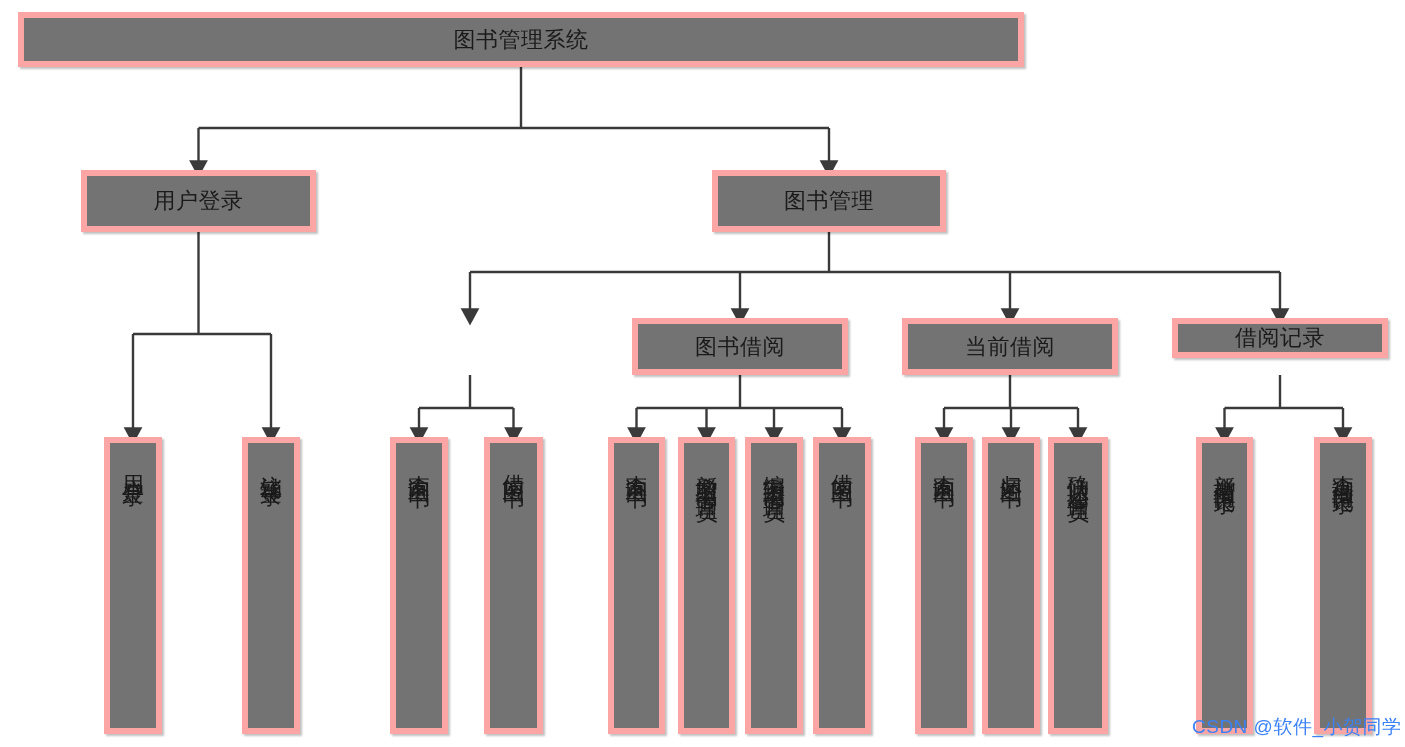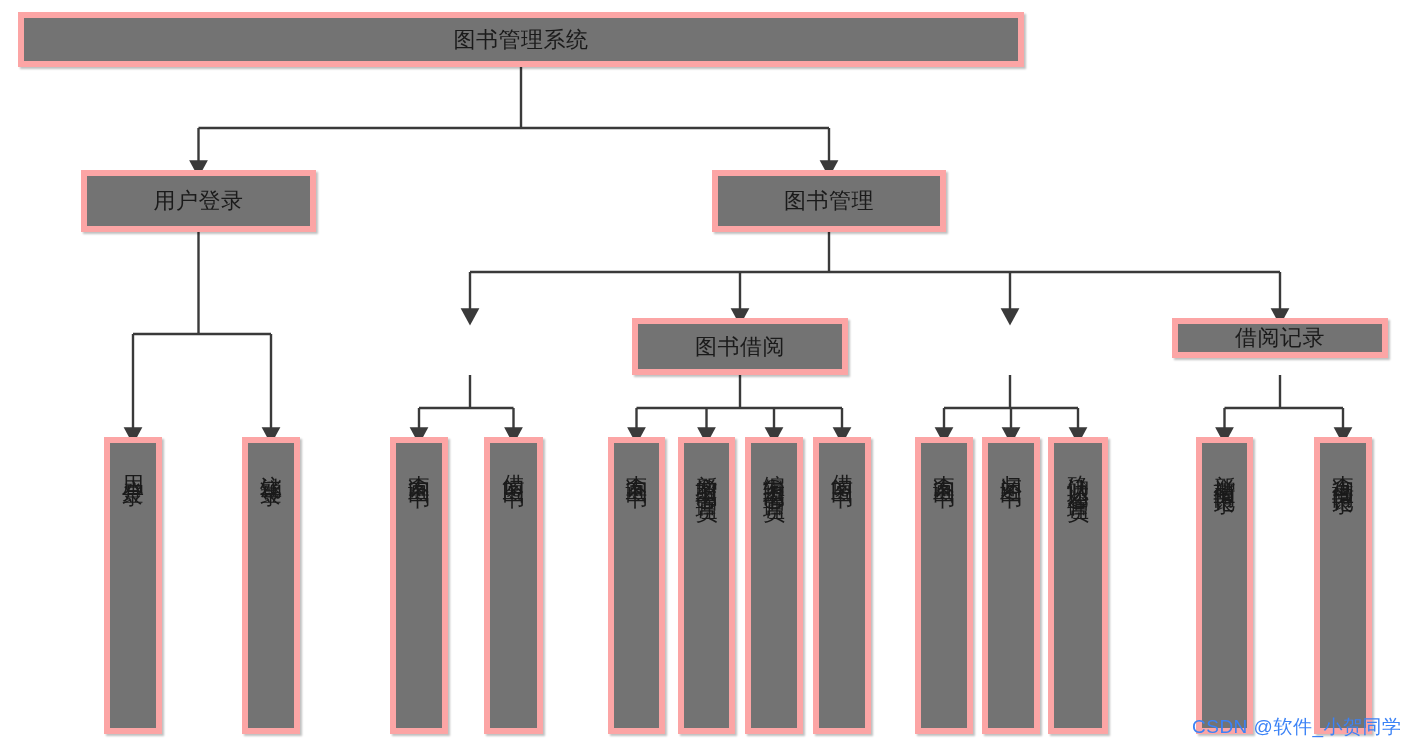--- a/index.html
+++ b/index.html
@@ -117,20 +117,23 @@
   </div>
   <div class="node" style="left: 81px; top: 170px; width: 235px; height: 62px;">
     <span class="label">用户登录</span>
   </div>
   <div class="node" style="left: 712px; top: 170px; width: 234px; height: 62px;">
     <span class="label">图书管理</span>
   </div>
   <div class="node" style="left: 632px; top: 318px; width: 216px; height: 57px;">
     <span class="label">图书借阅</span>
   </div>
+  <div class="node" style="left: 902px; top: 318px; width: 216px; height: 57px;">
+    <span class="label">当前借阅</span>
+  </div>
   <div class="node" style="left: 1172px; top: 318px; width: 216px; height: 40px;">
     <span class="label">借阅记录</span>
   </div>
 
   <div class="node vertical" style="left: 104px; top: 437px; width: 58px; height: 297px;">
     <span class="label">用户登录</span>
   </div>
   <div class="node vertical" style="left: 242px; top: 437px; width: 58px; height: 297px;">
     <span class="label">注销登录</span>
   </div>

